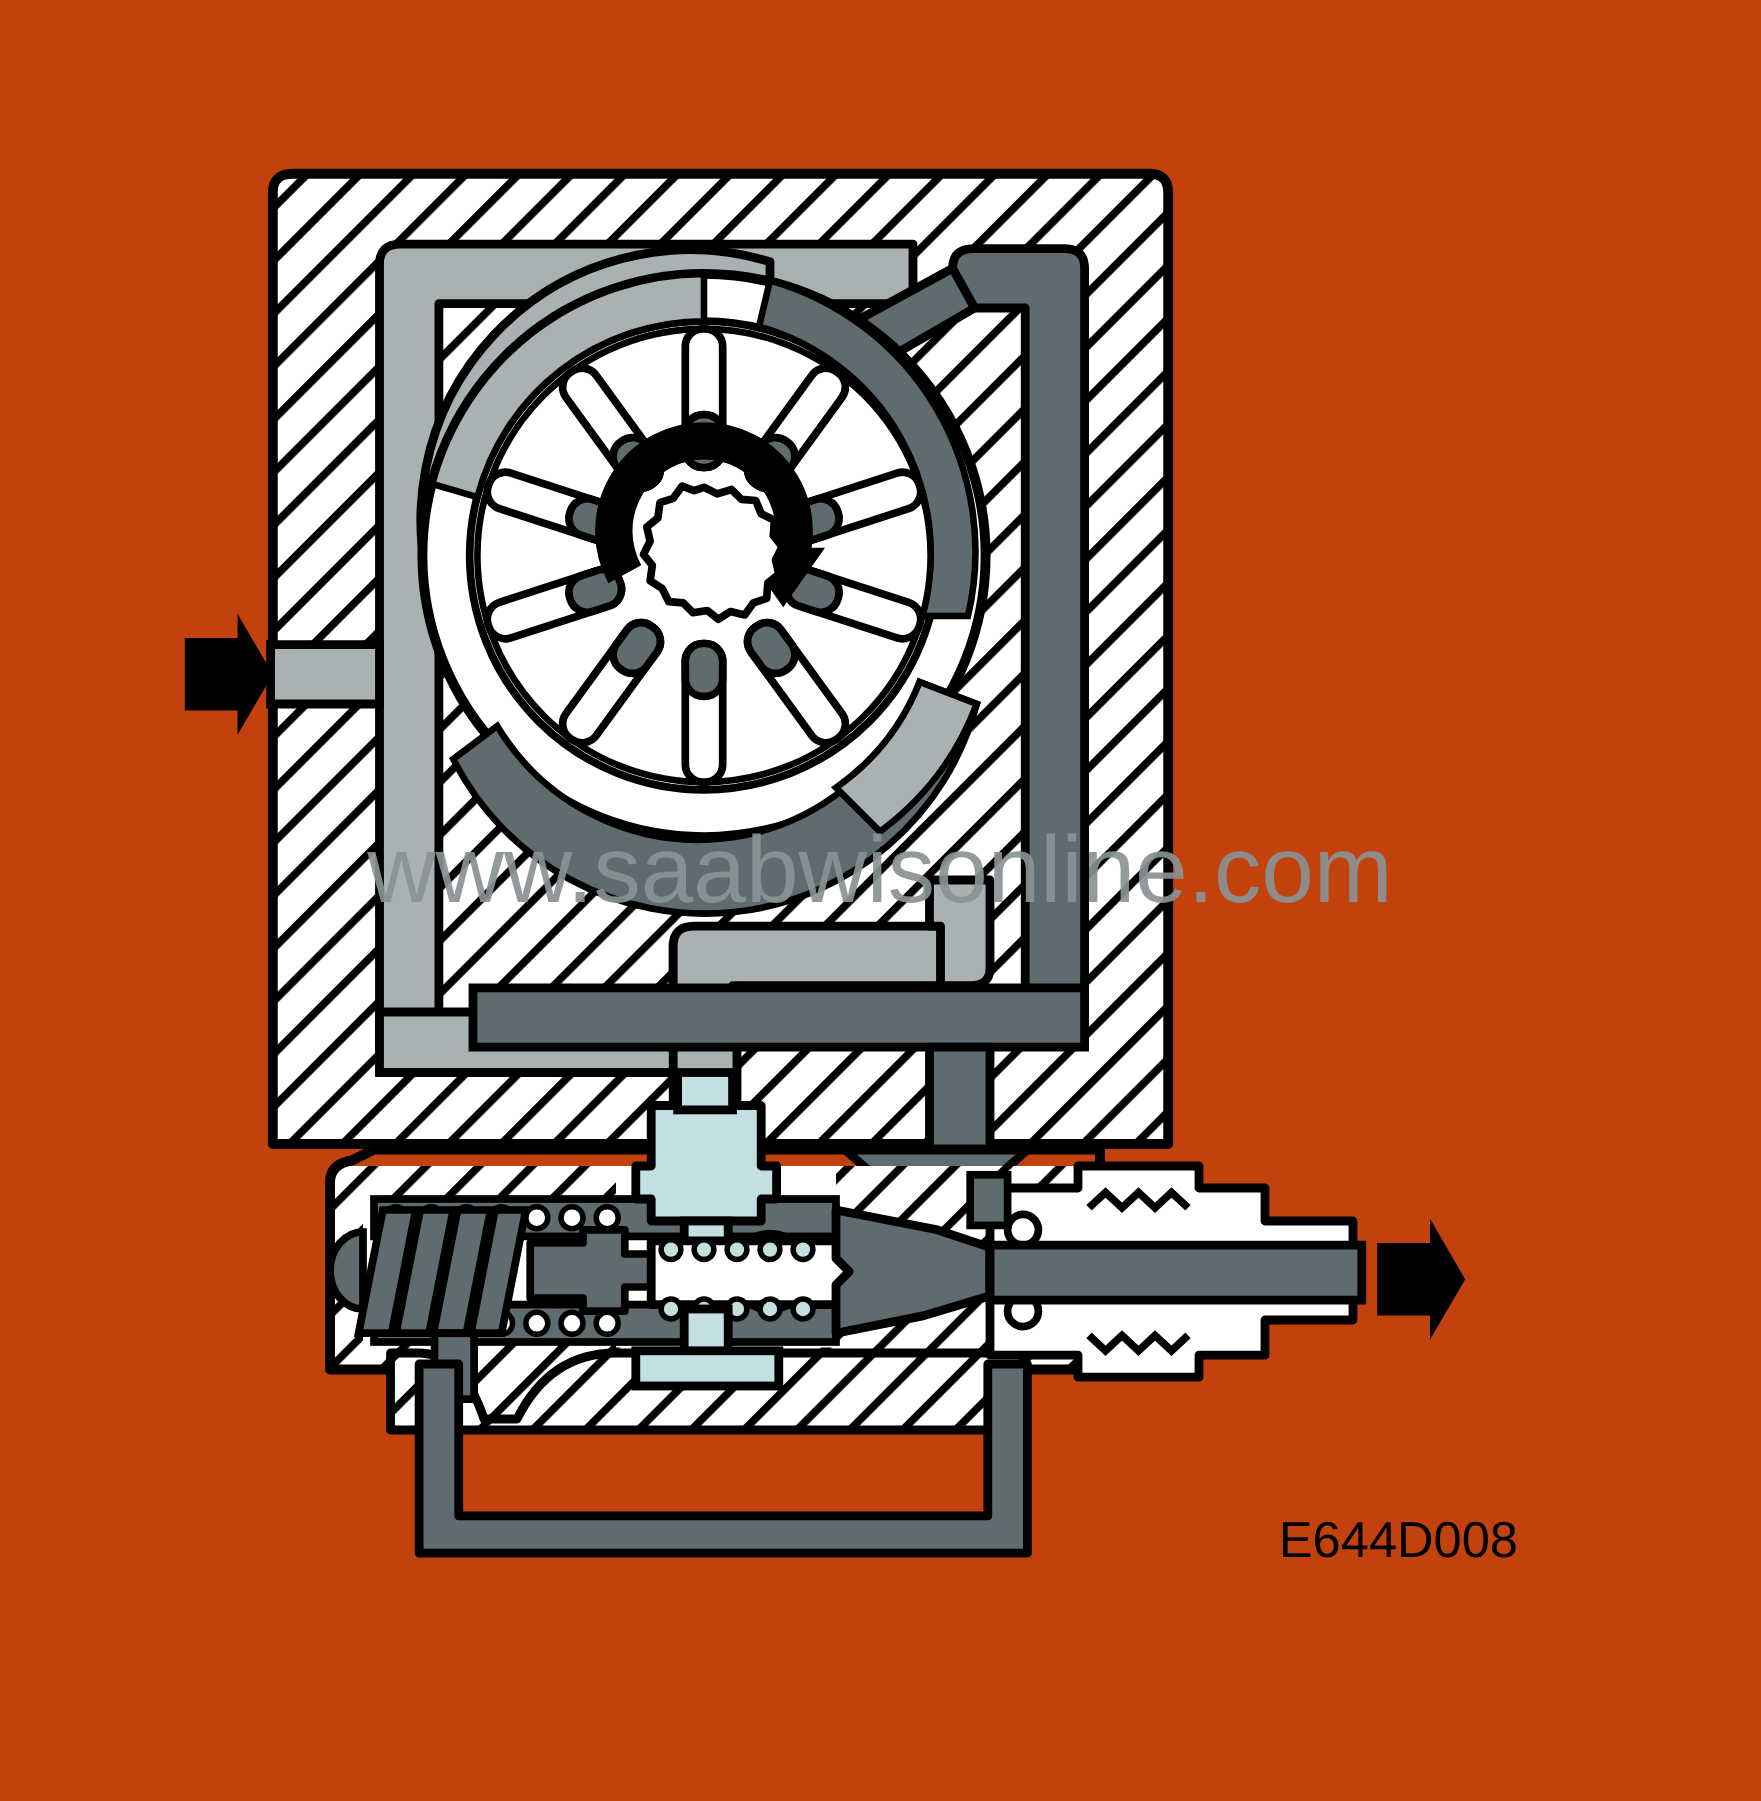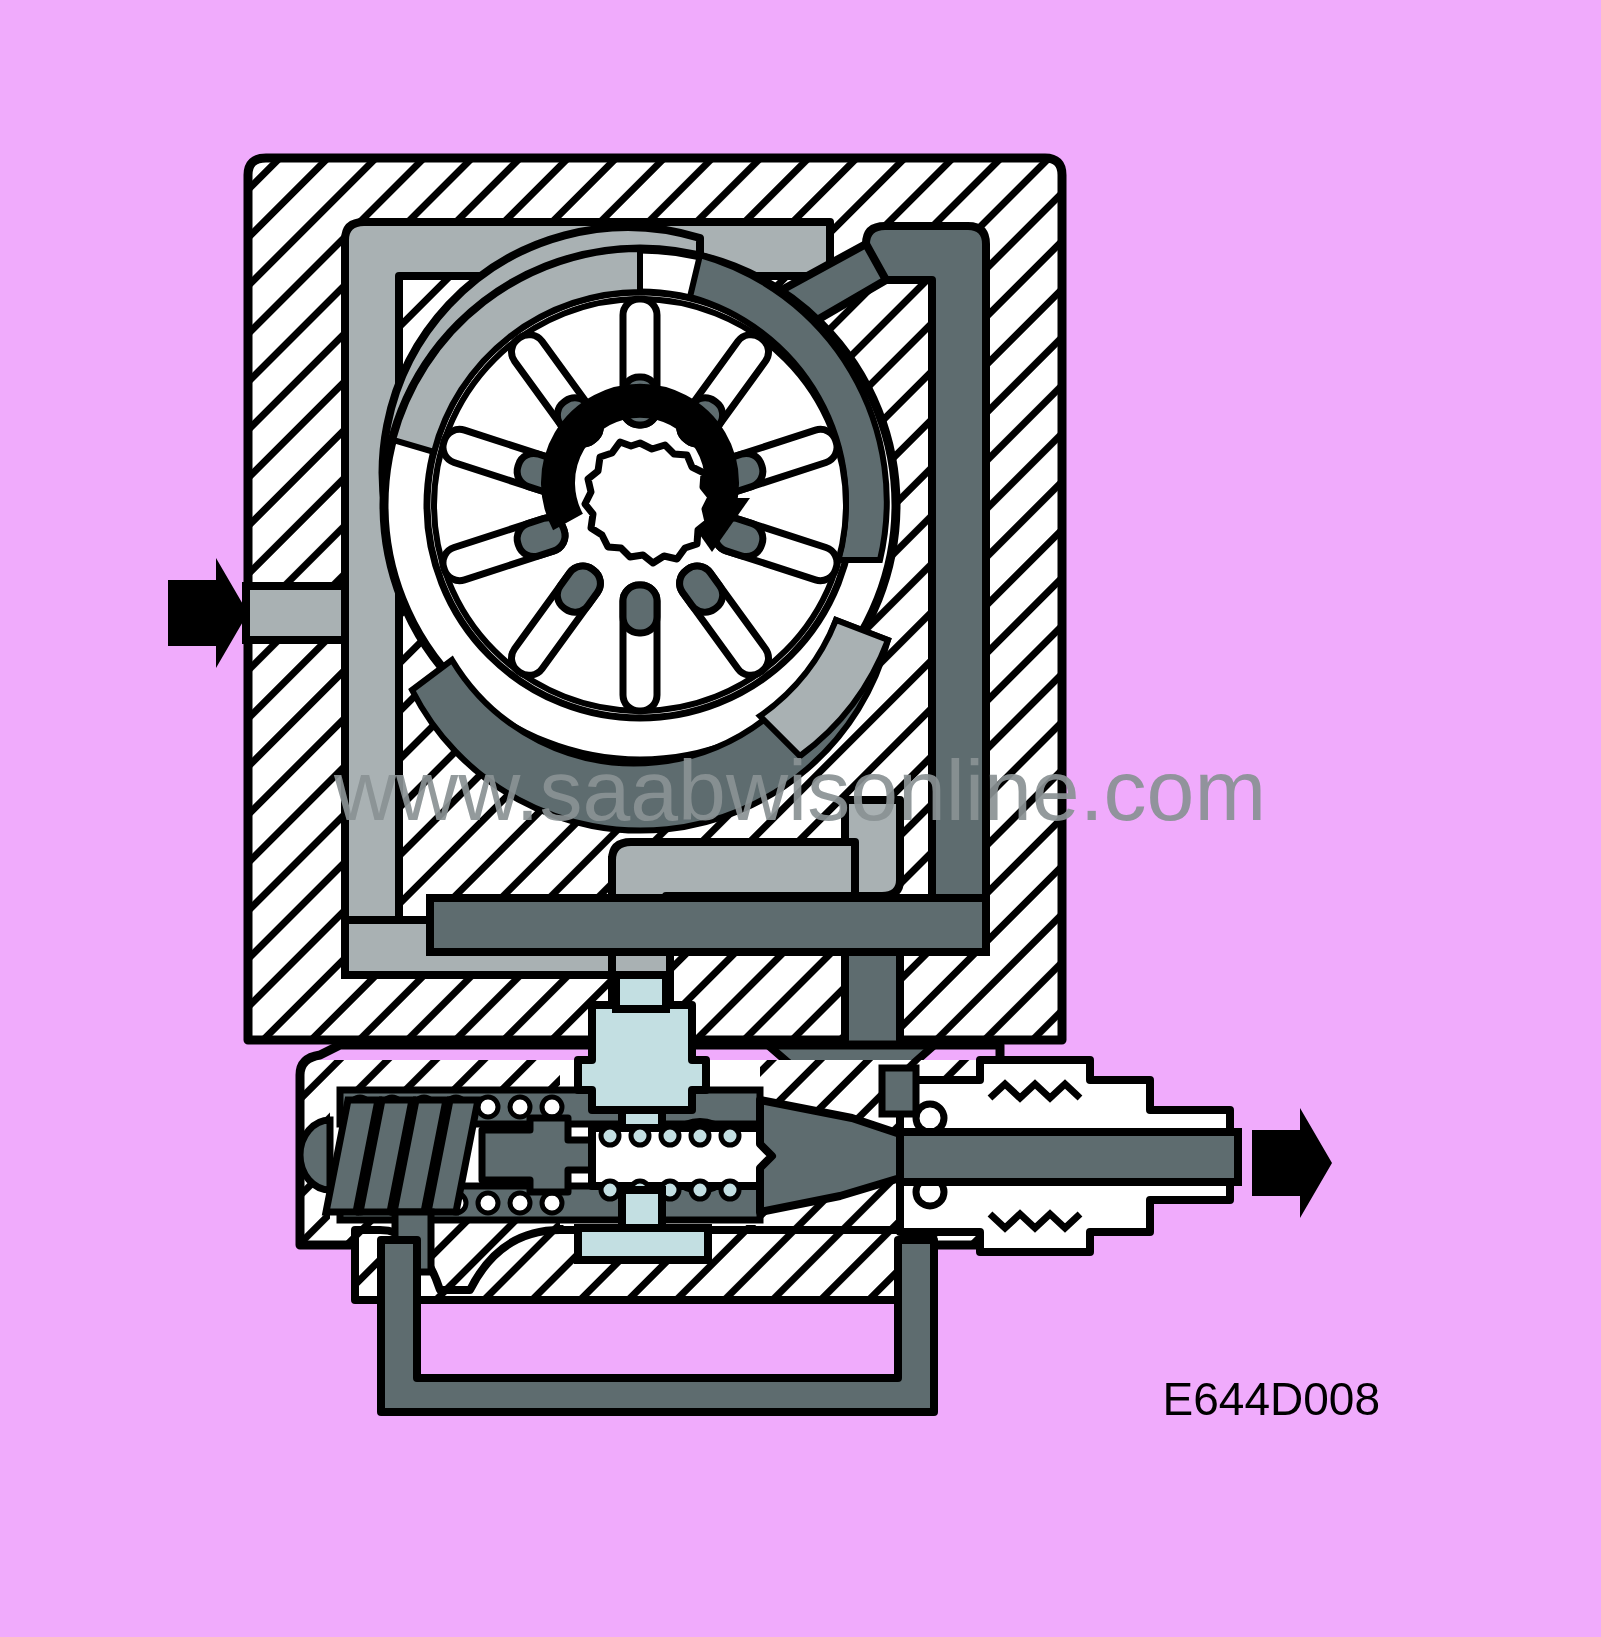--- a/index.html
+++ b/index.html
@@ -1,17 +1,17 @@
 <!DOCTYPE html>
 <html><head>
 <meta charset="utf-8">
 <style>
   html,body{margin:0;padding:0;background:#ffffff;}
   body{width:1601px;height:1637px;overflow:hidden;font-family:"Liberation Sans",sans-serif;}
-  #stage{position:relative;width:1601px;height:1637px;background:#f0abfc;}
+  #stage{position:relative;width:1601px;height:1637px;background:#c2410c;}
   svg#diagram{position:absolute;left:0;top:0;width:1601px;height:1637px;display:block;}
   .wm{fill:#8a9294;font-family:"Liberation Sans",sans-serif;font-size:86px;font-weight:400;opacity:.92;}
   .code{fill:#000;font-family:"Liberation Sans",sans-serif;font-size:46px;}
 </style>
 </head>
 <body>
 
 <div id="stage">
 <svg id="diagram" viewBox="0 0 1601 1637">
 

